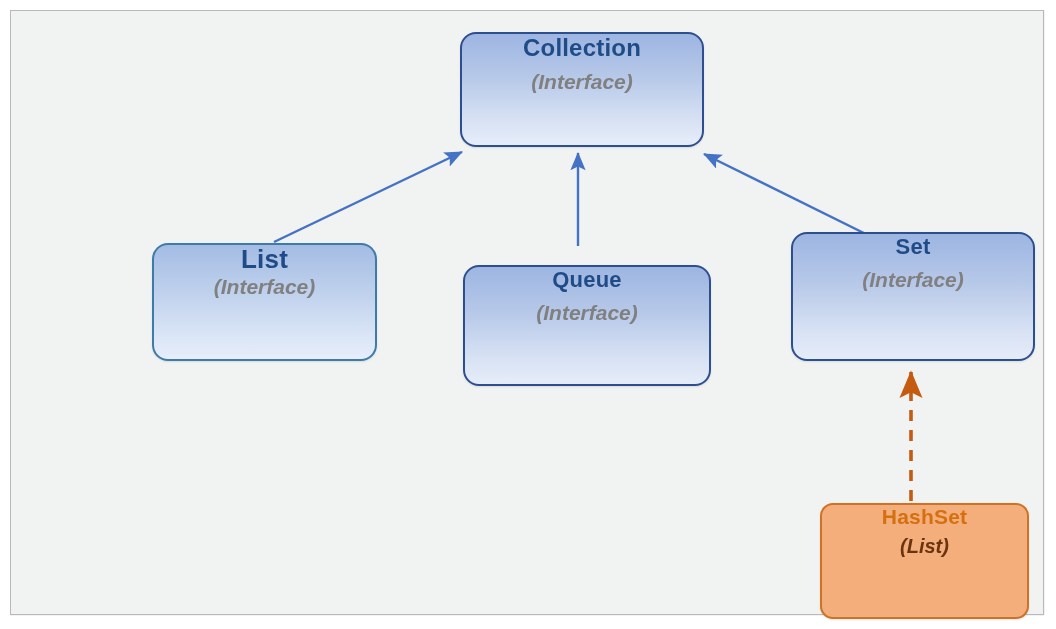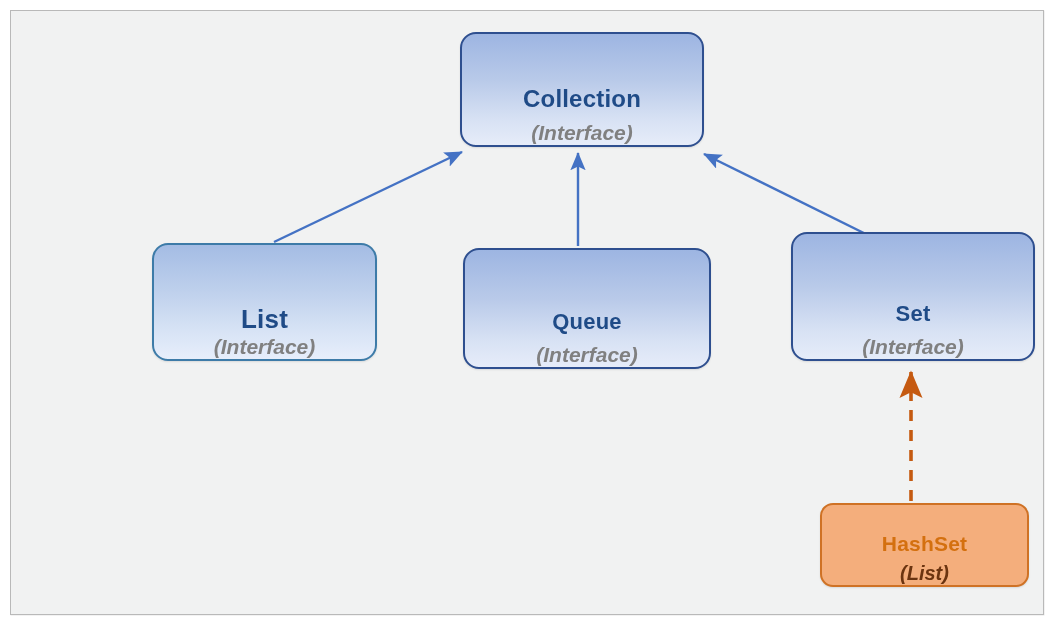--- a/index.html
+++ b/index.html
@@ -44,21 +44,21 @@
     pointer-events: none;
   }
 
   
   .node {
     position: absolute;
     box-sizing: border-box;
     display: flex;
     flex-direction: column;
     align-items: center;
-    justify-content: flex-end;
+    justify-content: flex-start;
     border-radius: 16px;
     text-align: center;
   }
 
   .node .title {
     font-weight: bold;
     letter-spacing: 0.2px;
     line-height: 1.15;
   }
   .node .subtitle {
@@ -101,29 +101,29 @@
 
   
   #node-collection { left: 460px; top: 32px;  width: 244px; height: 115px; }
   #node-collection .title    { font-size: 24px; margin-bottom: 8px; }
   #node-collection .subtitle { font-size: 21px; }
 
   #node-list { left: 152px; top: 243px; width: 225px; height: 118px; }
   #node-list .title    { font-size: 26px; }
   #node-list .subtitle { font-size: 21px; }
 
-  #node-queue { left: 463px; top: 248px; width: 248px; height: 121px; }
+  #node-queue { left: 463px; top: 265px; width: 248px; height: 121px; }
   #node-queue .title    { font-size: 22px; margin-bottom: 9px; }
   #node-queue .subtitle { font-size: 21px; }
 
   #node-set { left: 791px; top: 232px; width: 244px; height: 129px; }
   #node-set .title    { font-size: 22px; margin-bottom: 9px; }
   #node-set .subtitle { font-size: 21px; }
 
-  #node-hashset { left: 820px; top: 503px; width: 209px; height: 84px; border-radius: 13px; }
+  #node-hashset { left: 820px; top: 503px; width: 209px; height: 116px; border-radius: 13px; }
   #node-hashset .title    { font-size: 21px; margin-bottom: 6px; }
   #node-hashset .subtitle { font-size: 20px; }
 </style>
 </head>
 <body>
 
 <div id="diagram-root">
 
   <div class="canvas"></div>
 

